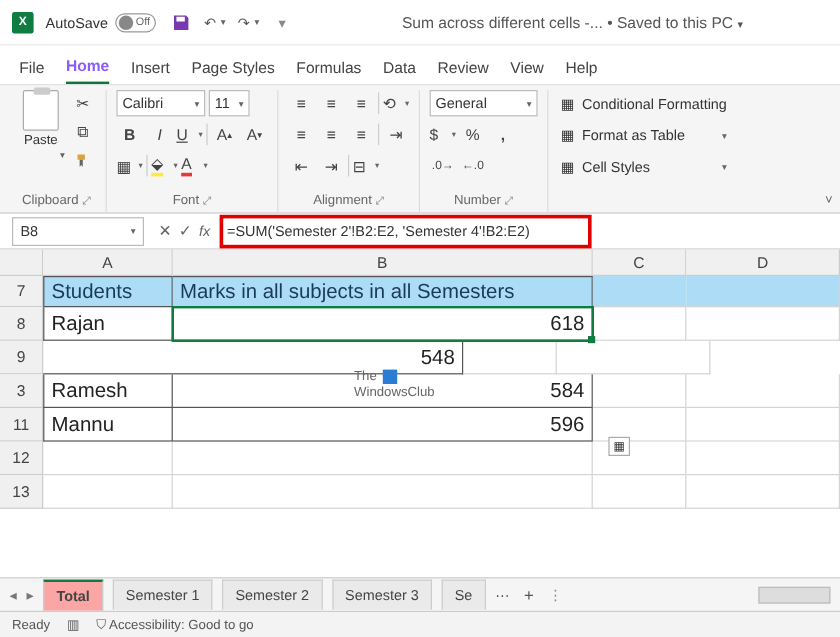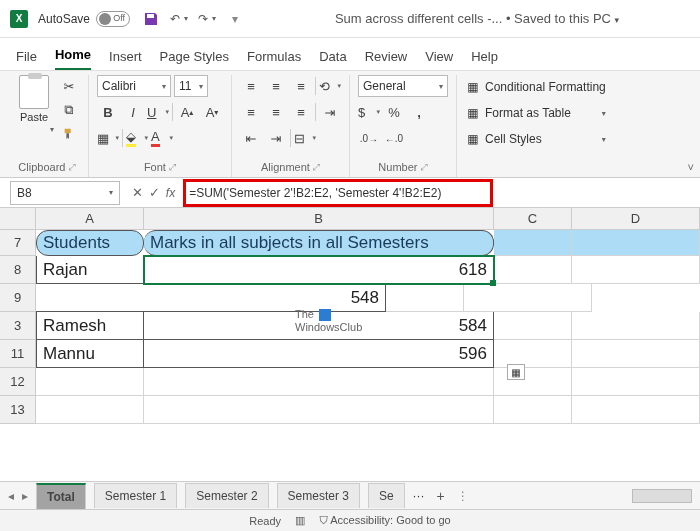--- a/index.html
+++ b/index.html
@@ -14,21 +14,21 @@
 .toggle-label { font-size: 9px; color: #666; position: absolute; right: 4px; top: 1px; }
 .qat { display: flex; gap: 10px; align-items: center; margin-right: 20px; }
 .qat-icon { width: 18px; height: 18px; display: flex; align-items: center; justify-content: center; color: #555; }
 .save-ico { color: #7838b0; }
 .doc-title { flex: 1; text-align: center; color: #555; font-size: 13px; }
 .saved { color: #555; }
 
 
 .tabs { height: 32px; display: flex; align-items: end; padding: 0 16px; gap: 18px; background: #fff; }
 .tab { font-size: 13px; color: #444; padding-bottom: 6px; cursor: pointer; }
-.tab.active { color: #000000; border-bottom: 2px solid #0f753b; font-weight: 600; }
+.tab.active { color: #8b5cf6; border-bottom: 2px solid #0f753b; font-weight: 600; }
 
 
 .ribbon { height: 108px; background: #f5f5f5; border-top: 1px solid #e0e0e0; border-bottom: 1px solid #ccc; display: flex; padding: 4px 6px 0; position: relative; }
 .group { border-right: 1px solid #ddd; padding: 0 8px; display: flex; flex-direction: column; height: 100%; }
 .group-body { flex: 1; display: flex; gap: 4px; }
 .group-label { font-size: 11px; color: #666; text-align: center; padding: 2px 0 4px; display: flex; justify-content: center; align-items: center; gap: 3px; }
 .launcher { font-size: 9px; color: #888; }
 .col { display: flex; flex-direction: column; gap: 2px; }
 .row { display: flex; gap: 3px; align-items: center; }
 .btn-sm { width: 22px; height: 22px; display: flex; align-items: center; justify-content: center; color: #444; cursor: pointer; font-size: 13px; border-radius: 2px; }
@@ -60,37 +60,37 @@
 .colB { width: 350px; }
 .colC { width: 78px; }
 .colD { width: 128px; }
 .gridrow { display: flex; }
 .rowhdr { width: 36px; border-right: 1px solid #ccc; border-bottom: 1px solid #ccc; background: #f0f0f0; display: flex; align-items: center; justify-content: center; font-size: 13px; color: #444; }
 .cell { border-right: 1px solid #d4d4d4; border-bottom: 1px solid #d4d4d4; display: flex; align-items: center; padding: 0 6px; font-size: 17px; color: #222; height: 28px; }
 .hdr-row .cell { background: #addcf7; color: #1a3a5a; }
 .hdr-row .rowhdr, .hdr-row .cell { height: 26px; }
 .cell.num { justify-content: flex-end; }
 .data-border { border-right: 1px solid #555 !important; border-bottom: 1px solid #555 !important; }
-.data-border-top { border-top: 1px solid #555; border-radius: 12px; }
+.data-border-top { border-top: 1px solid #555; }
 .selected-cell { outline: 2px solid #107c41; outline-offset: -1px; position: relative; padding-left: 41px; }
 .selected-cell::after { content: ""; position: absolute; right: -3px; bottom: -3px; width: 6px; height: 6px; background: #107c41; }
 .watermark { position: absolute; left: 295px; top: 100px; font-size: 11px; color: #666; line-height: 1.2; pointer-events: none; }
 .watermark .sq { display: inline-block; width: 12px; height: 12px; background: #2b7cd3; vertical-align: middle; margin-left: 2px; }
 .smart-tag { position: absolute; right: 175px; top: 156px; width: 18px; height: 16px; border: 1px solid #aaa; background: #fff; font-size: 10px; display: flex; align-items: center; justify-content: center; }
 
 
 .sheet-bar { position: absolute; bottom: 22px; left: 0; right: 0; height: 28px; border-top: 1px solid #ccc; display: flex; align-items: center; background: #f5f5f5; padding: 0 8px; gap: 8px; }
 .sheet-nav { color: #777; font-size: 12px; }
 .sheet-tab { padding: 5px 10px; font-size: 12px; color: #444; cursor: pointer; background: #eaeaea; border: 1px solid #ccc; border-bottom: none; }
-.sheet-tab.active { background: #a3a3a3; font-weight: bold; border-top: 2px solid #107c41; }
+.sheet-tab.active { background: #fca5a5; font-weight: bold; border-top: 2px solid #107c41; }
 .sheet-add { font-size: 14px; color: #555; padding: 0 4px; }
 .hscroll { flex: 1; max-width: 60px; height: 14px; background: #ddd; margin-left: auto; border: 1px solid #bbb; }
 
 
-.statusbar { position: absolute; bottom: 0; left: 0; right: 0; height: 22px; background: #f3f3f3; border-top: 1px solid #ccc; display: flex; align-items: center; padding: 0 10px; gap: 14px; font-size: 11px; color: #555; justify-content: center; }
+.statusbar { position: absolute; bottom: 0; left: 0; right: 0; height: 22px; background: #f3f3f3; border-top: 1px solid #ccc; display: flex; align-items: center; padding: 0 10px; gap: 14px; font-size: 11px; color: #555; }
 </style>
 </head>
 <body>
 
 <div class="titlebar">
   <div class="app-icon">X</div>
   <div class="autosave">
     <span>AutoSave</span>
     <div class="toggle">
         <span class="toggle-label">Off</span>

